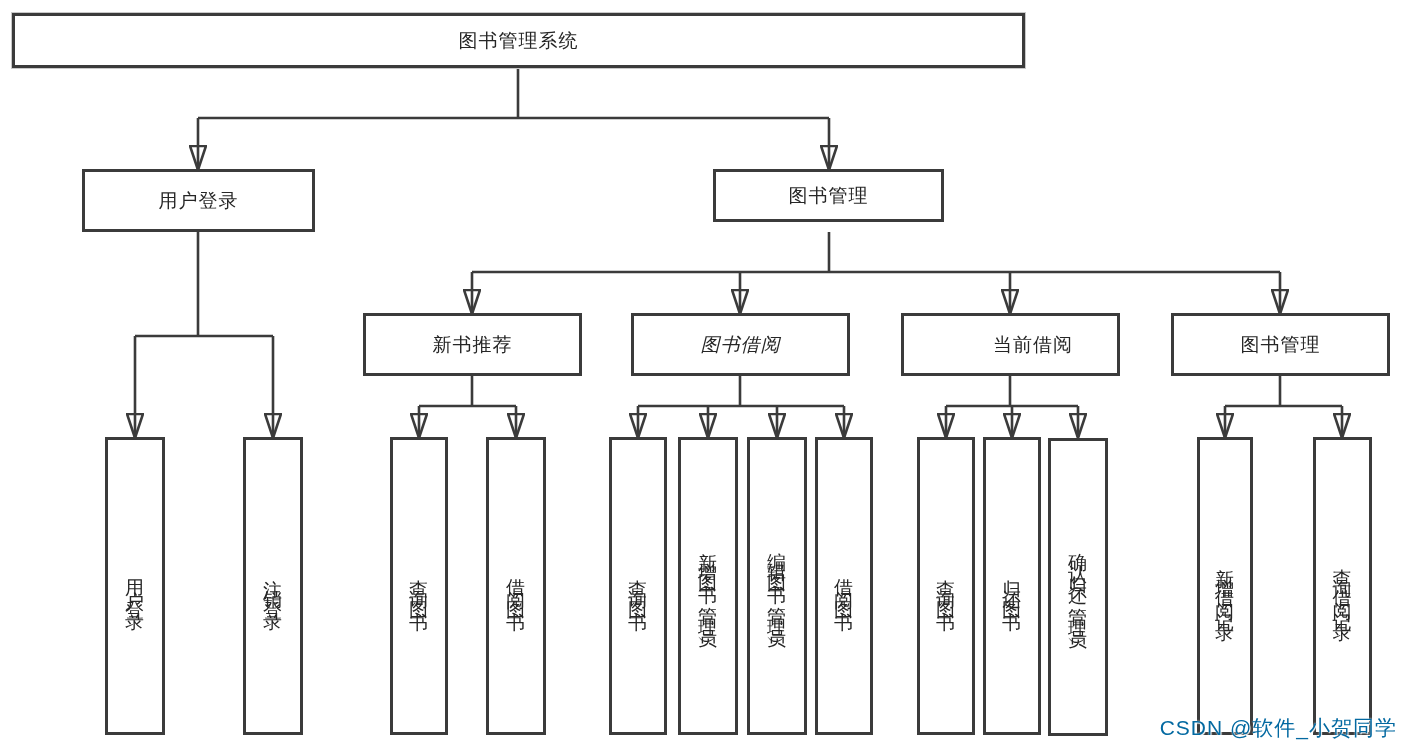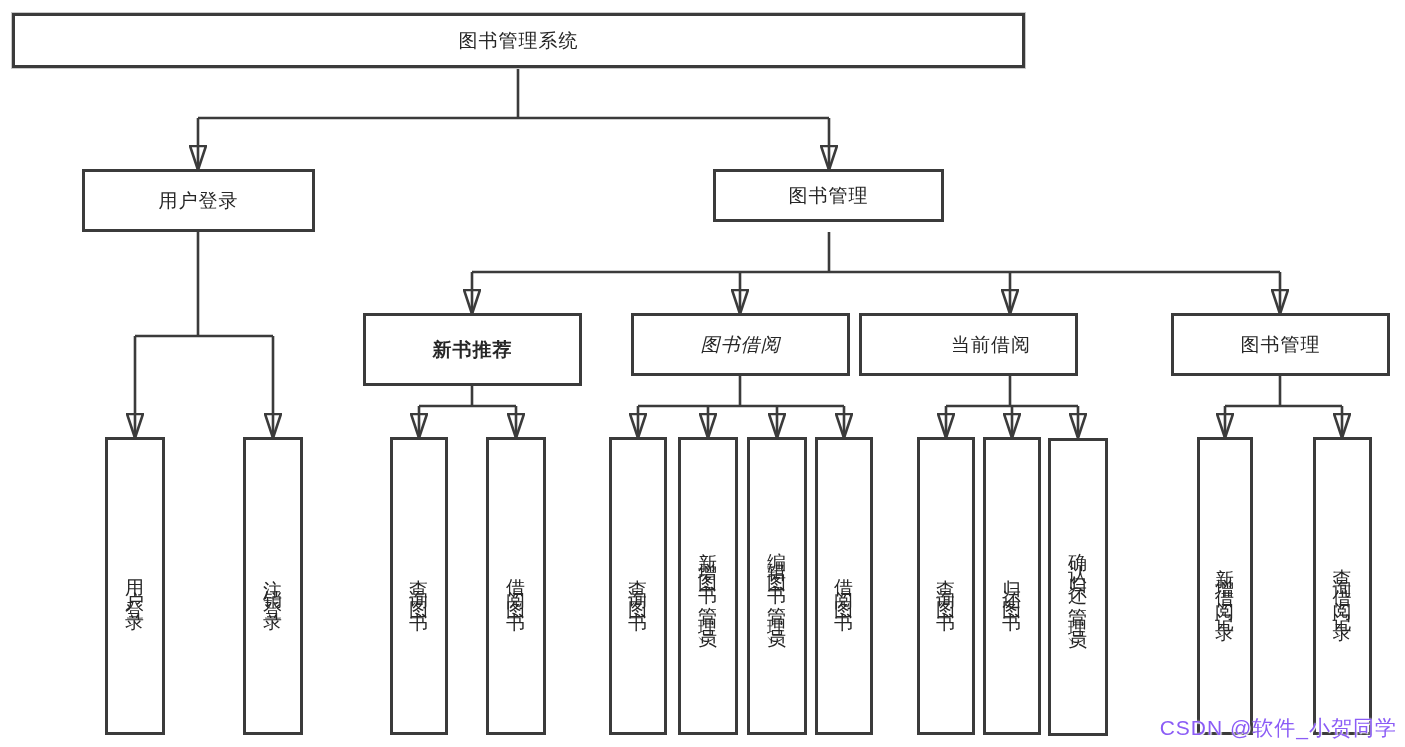--- a/index.html
+++ b/index.html
@@ -28,21 +28,21 @@
     font-size:19px;
     letter-spacing:11px;
     line-height:1;
     white-space:nowrap;
     color:#262626;
   }
   .watermark{
     position:absolute;
     right:8px;bottom:5px;
     font-size:21px;
-    color:#8b5cf6;
+    color:#0369a1;
     text-shadow:0 0 2px #ffffff,1px 1px 1px #ffffff;
     letter-spacing:1px;
   }
 </style>
 </head>
 <body>
 
 <div class="stage">
 
   <svg class="wires" width="1405" height="747" viewBox="0 0 1405 747" xmlns="http://www.w3.org/2000/svg">
@@ -91,23 +91,23 @@
     <path d="M1225,406 H1342"></path>
     <path d="M1225,406 V437" marker-end="url(#ah)"></path>
     <path d="M1342,406 V437" marker-end="url(#ah)"></path>
   </svg>
 
   <div class="node hnode root" style="left:12px;top:13px;width:1013px;height:55px;">图书管理系统</div>
 
   <div class="node hnode" style="left:82px;top:169px;width:233px;height:63px;">用户登录</div>
   <div class="node hnode" style="left:713px;top:169px;width:231px;height:53px;">图书管理</div>
 
-  <div class="node hnode" style="left:363px;top:313px;width:219px;height:73px;font-weight:bold;">新书推荐</div>
+  <div class="node hnode" style="left:363px;top:313px;width:219px;height:63px;">新书推荐</div>
   <div class="node hnode" style="left:631px;top:313px;width:219px;height:63px;font-style:italic;">图书借阅</div>
-  <div class="node hnode" style="left:859px;top:313px;width:219px;height:63px;padding-left:45px;">当前借阅</div>
+  <div class="node hnode" style="left:901px;top:313px;width:219px;height:63px;padding-left:45px;">当前借阅</div>
   <div class="node hnode" style="left:1171px;top:313px;width:219px;height:63px;">图书管理</div>
 
   <div class="node vnode" style="left:105px;top:437px;width:60px;height:298px;">
     <span>用户登录</span>
   </div>
   <div class="node vnode" style="left:243px;top:437px;width:60px;height:298px;">
     <span>注销登录</span>
   </div>
 
   <div class="node vnode" style="left:390px;top:437px;width:58px;height:298px;">

